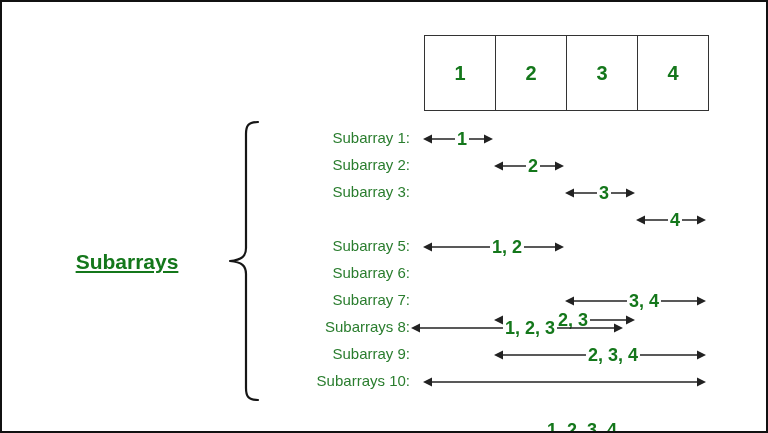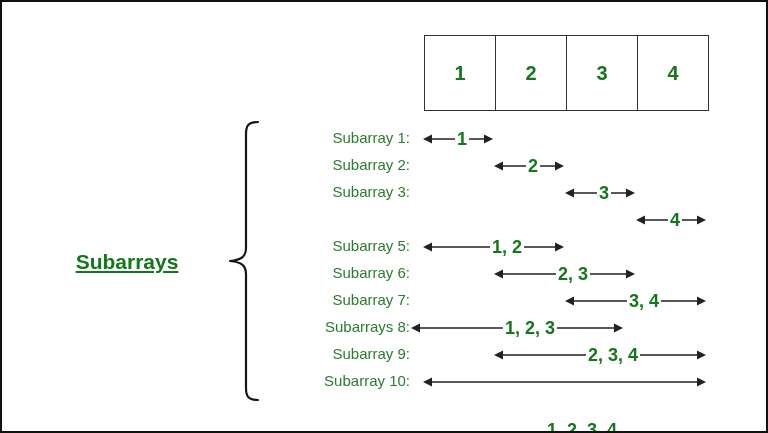--- a/index.html
+++ b/index.html
@@ -190,21 +190,21 @@
           <svg width="143" height="26" viewBox="0 0 143 26">
             <line x1="7" y1="13" x2="136" y2="13" stroke="#222222" stroke-width="1.6"></line>
             <path d="M 1 13 L 10 8.5 L 10 17.5 Z" fill="#222222"></path>
             <path d="M 142 13 L 133 8.5 L 133 17.5 Z" fill="#222222"></path>
           </svg>
           <div class="arrow-text" style="left: 85px;">1, 2</div>
         </div>
       </div>
       <div class="row" style="top: 259px;">
         <div class="row-label">Subarray 6:</div>
-        <div class="arrow" style="left: 491px; width: 143px;">
+        <div class="arrow" style="left: 491px; width: 143px; margin-top: 46px;">
           <svg width="143" height="26" viewBox="0 0 143 26">
             <line x1="7" y1="13" x2="136" y2="13" stroke="#222222" stroke-width="1.6"></line>
             <path d="M 1 13 L 10 8.5 L 10 17.5 Z" fill="#222222"></path>
             <path d="M 142 13 L 133 8.5 L 133 17.5 Z" fill="#222222"></path>
           </svg>
           <div class="arrow-text" style="left: 80px;">2, 3</div>
         </div>
       </div>
       <div class="row" style="top: 286px;">
         <div class="row-label">Subarray 7:</div>
@@ -233,21 +233,21 @@
         <div class="arrow" style="left: 491px; width: 214px;">
           <svg width="214" height="26" viewBox="0 0 214 26">
             <line x1="7" y1="13" x2="207" y2="13" stroke="#222222" stroke-width="1.6"></line>
             <path d="M 1 13 L 10 8.5 L 10 17.5 Z" fill="#222222"></path>
             <path d="M 213 13 L 204 8.5 L 204 17.5 Z" fill="#222222"></path>
           </svg>
           <div class="arrow-text" style="left: 120px;">2, 3, 4</div>
         </div>
       </div>
       <div class="row" style="top: 367px;">
-        <div class="row-label">Subarray 10:</div>
+        <div class="row-label">Subarrays 10:</div>
         <div class="arrow" style="left: 420px; width: 285px;">
           <svg width="285" height="26" viewBox="0 0 285 26">
             <line x1="7" y1="13" x2="278" y2="13" stroke="#222222" stroke-width="1.6"></line>
             <path d="M 1 13 L 10 8.5 L 10 17.5 Z" fill="#222222"></path>
             <path d="M 284 13 L 275 8.5 L 275 17.5 Z" fill="#222222"></path>
           </svg>
           <div class="arrow-text" style="left: 160px; margin-top: 48px;">1, 2, 3, 4</div>
         </div>
       </div>
     </div>

